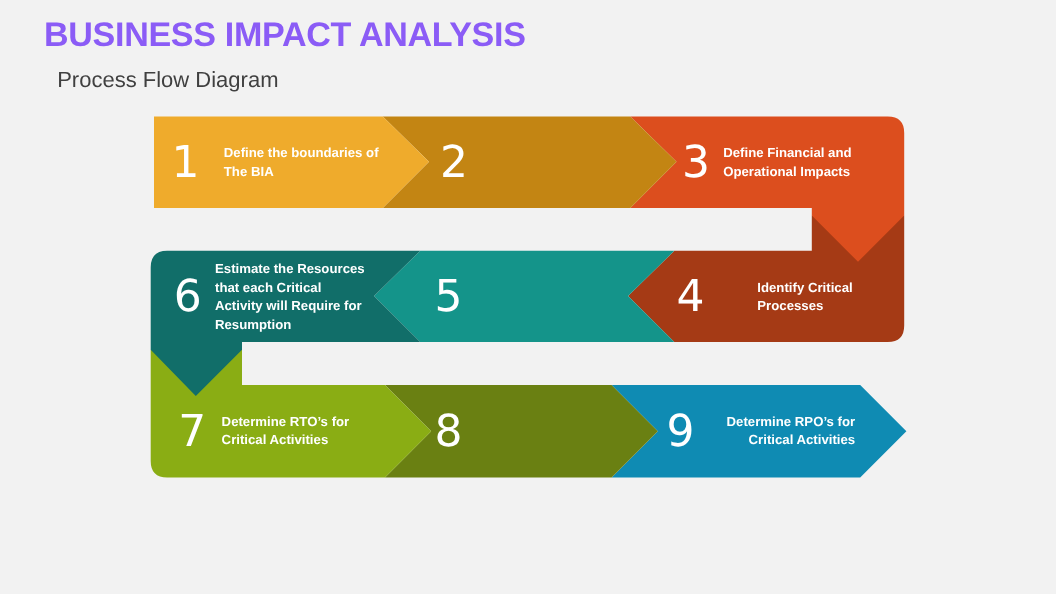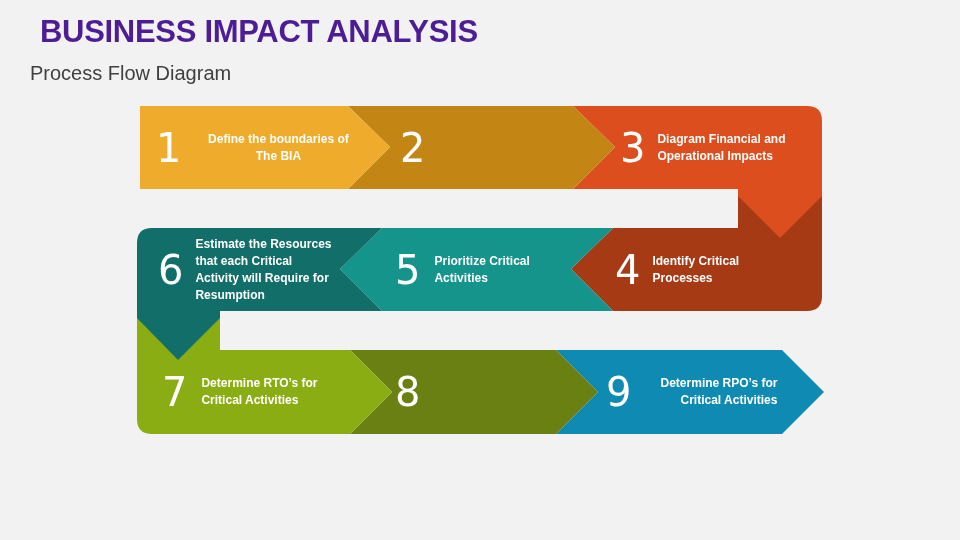--- a/index.html
+++ b/index.html
@@ -1,23 +1,23 @@
 <!DOCTYPE html>
 <html><head>
 <meta charset="utf-8">
 <style>
   html, body { margin:0; padding:0; }
   body { width:960px; height:540px; background:#f2f2f2; position:relative; overflow:hidden; font-family:"Liberation Sans", "DejaVu Sans", sans-serif; }
-  .title { position:absolute; left:40px; top:14px; font-size:31px; font-weight:bold; color:#4c1d95; letter-spacing:-0.3px; }
-  .subtitle { position:absolute; left:30px; top:62px; font-size:20px; color:#404040; }
+  .title { position:absolute; left:40px; top:14px; font-size:31px; font-weight:bold; color:#8b5cf6; letter-spacing:-0.3px; }
+  .subtitle { position:absolute; left:52px; top:62px; font-size:20px; color:#404040; }
   svg.flow { position:absolute; left:0; top:0; }
   .step { position:absolute; display:flex; align-items:center; color:#fff; }
   .num { font-size:40px; font-weight:normal; line-height:1; margin-right:14px; font-family:"DejaVu Sans", sans-serif; }
   .txt { font-size:12px; font-weight:bold; line-height:17px; }
-  .center { text-align:center; }
+  .center { text-align:left; }
 </style>
 </head>
 <body>
 
 <div class="title">BUSINESS IMPACT ANALYSIS</div>
 <div class="subtitle">Process Flow Diagram</div>
 
 <svg class="flow" width="960" height="540" viewBox="0 0 960 540">
 
   <polygon points="556,350 782,350 824,392 782,434 556,434 598,392" fill="#0f8bb3"></polygon>
@@ -43,31 +43,30 @@
   <span class="num">1</span>
   <span class="txt center" style="width:150px; margin-left:8px;">Define the boundaries of The BIA</span>
 </div>
 
 <div class="step" style="left:400px; top:106px; height:83px; width:190px;">
   <span class="num" style="margin-right:8px;">2</span>
 </div>
 
 <div class="step" style="left:620px; top:106px; height:83px; width:190px;">
   <span class="num" style="margin-right:12px;">3</span>
-  <span class="txt" style="width:130px;">Diagram Financial and Operational Impacts</span>
+  <span class="txt" style="width:130px;">Define Financial and Operational Impacts</span>
 </div>
 
 <div class="step" style="left:615px; top:228px; height:83px; width:190px;">
   <span class="num" style="margin-right:12px;">4</span>
-  <span class="txt" style="width:110px;">Identify Critical Processes</span>
+  <span class="txt" style="width:110px;margin-left:36px;">Identify Critical Processes</span>
 </div>
 
 <div class="step" style="left:395px; top:228px; height:83px; width:190px;">
   <span class="num" style="margin-right:14px;">5</span>
-  <span class="txt" style="width:110px;">Prioritize Critical Activities</span>
 </div>
 
 <div class="step" style="left:158px; top:228px; height:83px; width:200px;">
   <span class="num" style="margin-right:12px;">6</span>
   <span class="txt" style="width:140px;">Estimate the Resources that each Critical Activity will Require for Resumption</span>
 </div>
 
 <div class="step" style="left:162px; top:350px; height:83px; width:190px;">
   <span class="num" style="margin-right:14px;">7</span>
   <span class="txt" style="width:130px;">Determine RTO’s for Critical Activities</span>

